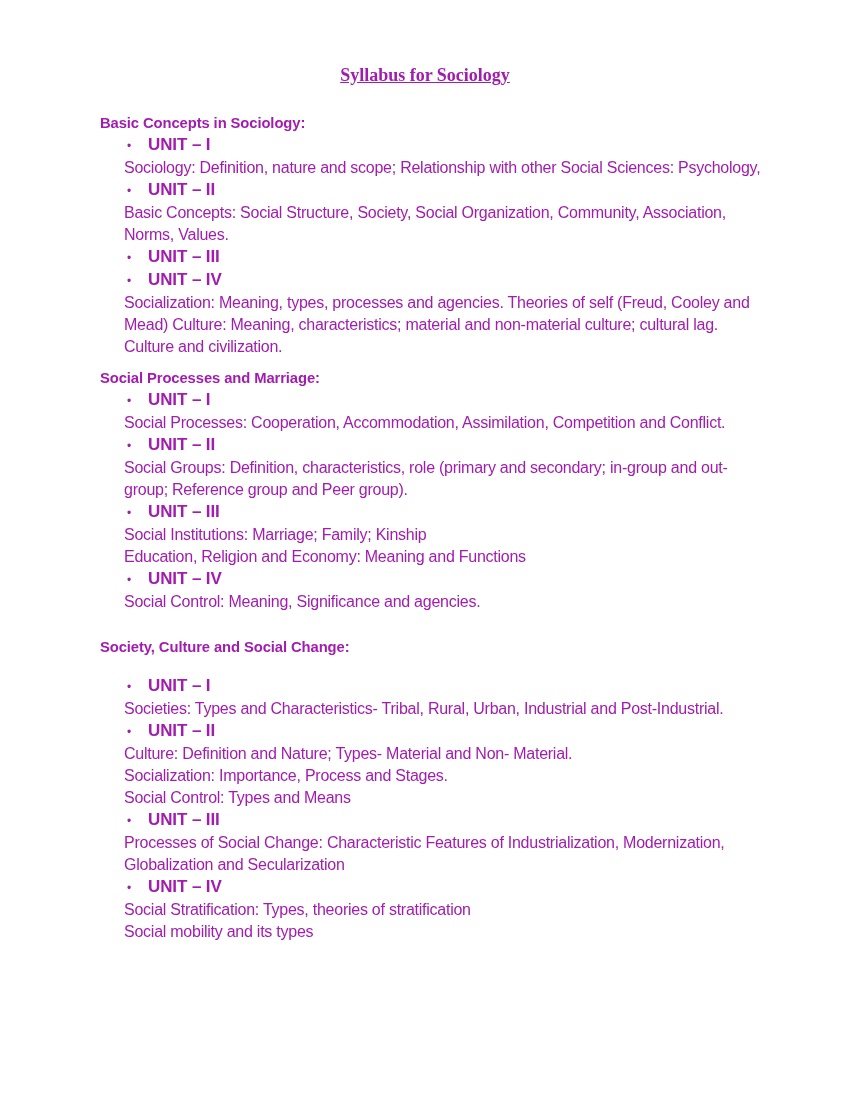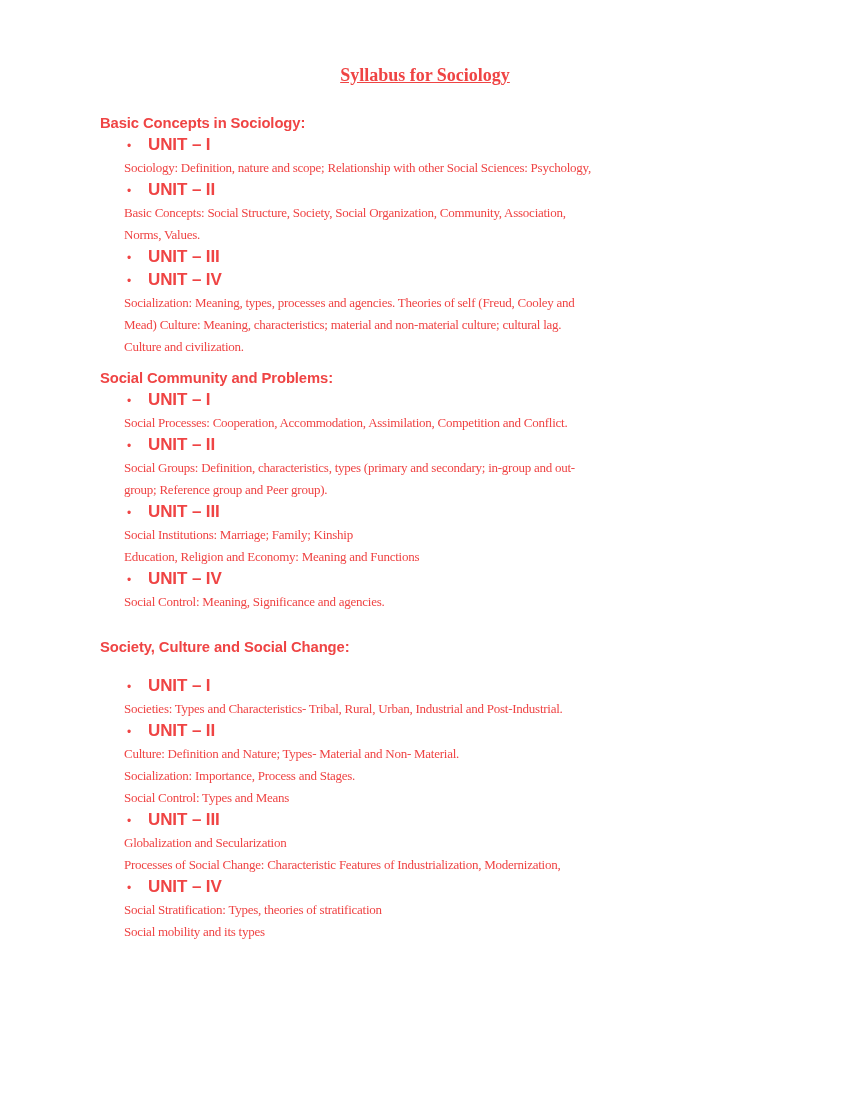--- a/index.html
+++ b/index.html
@@ -1,20 +1,20 @@
 <!DOCTYPE html>
 <html><head>
 <meta charset="utf-8">
 <style>
   html,body { margin:0; padding:0; background:#ffffff; }
   .page {
     position:relative;
     width:850px; height:1100px;
     background:#ffffff;
-    color:#ef4444;
+    color:#a21caf;
     font-family:"Liberation Sans", sans-serif;
     overflow:hidden;
   }
   .doc-title {
     padding-top:62px;
     text-align:center;
     font-family:"Liberation Serif", serif;
     font-size:18px;
     font-weight:700;
     line-height:26px;
@@ -45,25 +45,24 @@
     flex:0 0 21px;
   }
   .unit-label {
     font-size:17px;
     font-weight:700;
     letter-spacing:-0.1px;
     white-space:nowrap;
   }
   .body-line {
     padding-left:24px;
-    font-size:13px;
+    font-size:16px;
     line-height:22px;
     letter-spacing:-0.25px;
     white-space:nowrap;
-    font-family:Liberation Serif, serif;
   }
 </style>
 </head>
 <body>
 
 <div class="page">
   <div class="doc-title">
     <span class="underline">Syllabus for Sociology</span>
   </div>
   <div class="content">
@@ -94,34 +93,34 @@
           <div class="unit-head">
             <span class="bullet">•</span>
             <span class="unit-label">UNIT – IV</span>
           </div>
           <div class="body-line">Socialization: Meaning, types, processes and agencies. Theories of self (Freud, Cooley and</div>
           <div class="body-line">Mead) Culture: Meaning, characteristics; material and non-material culture; cultural lag.</div>
           <div class="body-line">Culture and civilization.</div>
         </div>
       </div>
       <div class="section">
-        <div class="section-heading">Social Community and Problems:</div>
+        <div class="section-heading">Social Processes and Marriage:</div>
         <div class="unit">
           <div class="unit-head">
             <span class="bullet">•</span>
             <span class="unit-label">UNIT – I</span>
           </div>
           <div class="body-line">Social Processes: Cooperation, Accommodation, Assimilation, Competition and Conflict.</div>
         </div>
         <div class="unit">
           <div class="unit-head">
             <span class="bullet">•</span>
             <span class="unit-label">UNIT – II</span>
           </div>
-          <div class="body-line">Social Groups: Definition, characteristics, types (primary and secondary; in-group and out-</div>
+          <div class="body-line">Social Groups: Definition, characteristics, role (primary and secondary; in-group and out-</div>
           <div class="body-line">group; Reference group and Peer group).</div>
         </div>
         <div class="unit">
           <div class="unit-head">
             <span class="bullet">•</span>
             <span class="unit-label">UNIT – III</span>
           </div>
           <div class="body-line">Social Institutions: Marriage; Family; Kinship</div>
           <div class="body-line">Education, Religion and Economy: Meaning and Functions</div>
         </div>
@@ -149,22 +148,22 @@
           </div>
           <div class="body-line">Culture: Definition and Nature; Types- Material and Non- Material.</div>
           <div class="body-line">Socialization: Importance, Process and Stages.</div>
           <div class="body-line">Social Control: Types and Means</div>
         </div>
         <div class="unit">
           <div class="unit-head">
             <span class="bullet">•</span>
             <span class="unit-label">UNIT – III</span>
           </div>
+          <div class="body-line">Processes of Social Change: Characteristic Features of Industrialization, Modernization,</div>
           <div class="body-line">Globalization and Secularization</div>
-          <div class="body-line">Processes of Social Change: Characteristic Features of Industrialization, Modernization,</div>
         </div>
         <div class="unit">
           <div class="unit-head">
             <span class="bullet">•</span>
             <span class="unit-label">UNIT – IV</span>
           </div>
           <div class="body-line">Social Stratification: Types, theories of stratification</div>
           <div class="body-line">Social mobility and its types</div>
         </div>
       </div>

